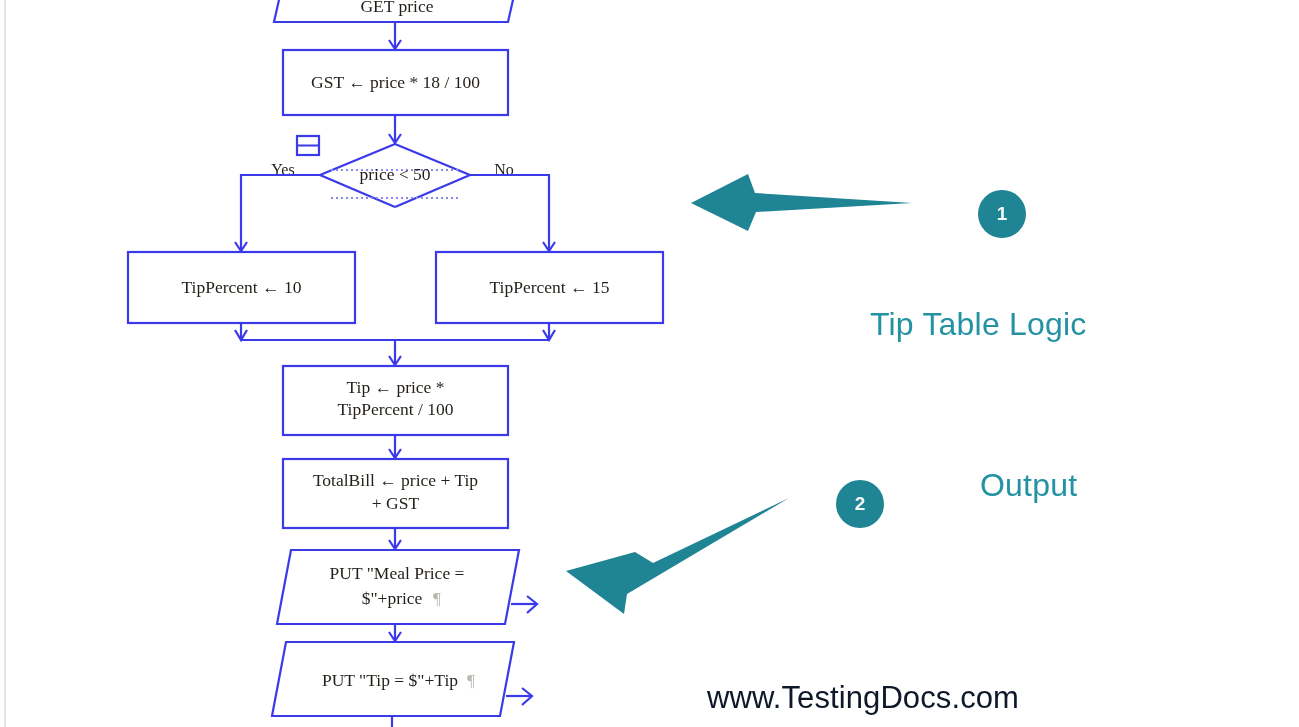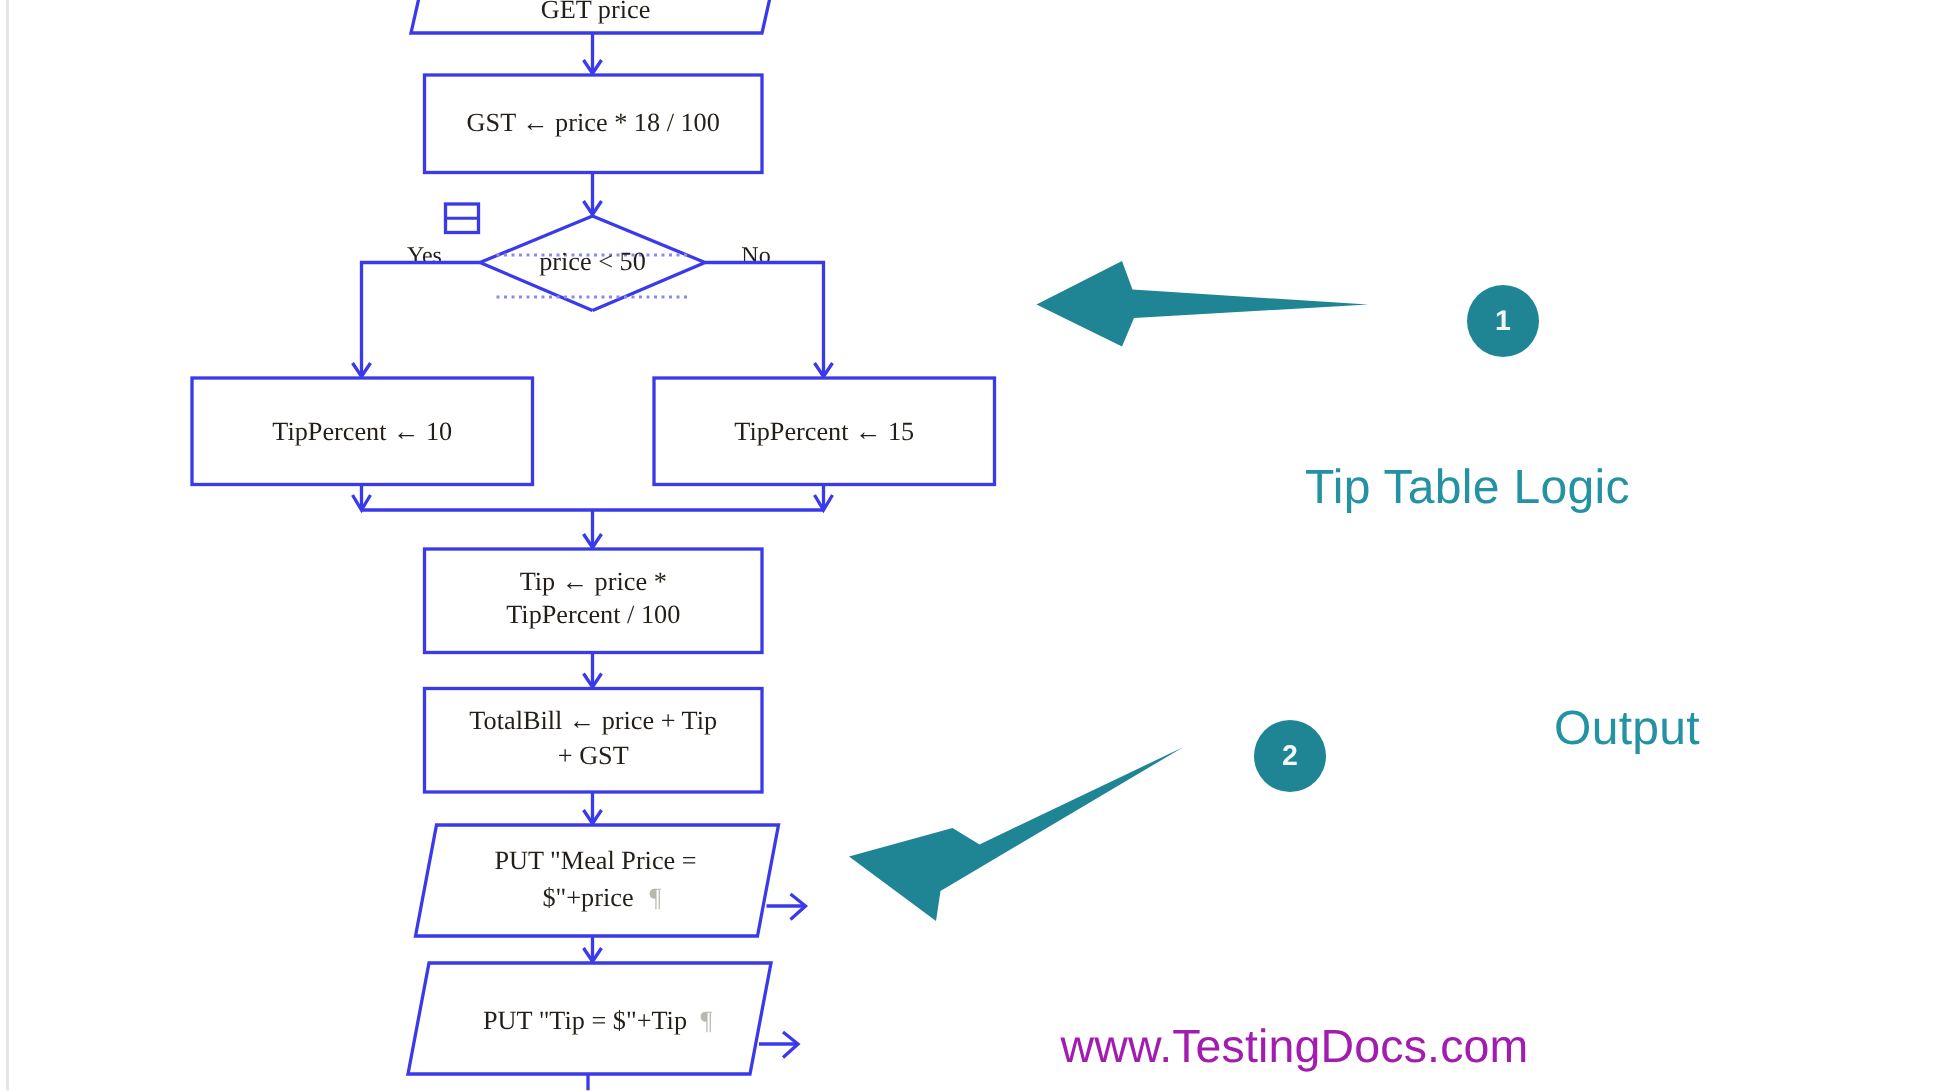--- a/index.html
+++ b/index.html
@@ -101,31 +101,31 @@
     white-space: nowrap;
   }
   #label-tip-table-logic {
     left: 840px;
     top: 306px;
     font-size: 32px;
     letter-spacing: 0.2px;
     margin-left: 30px;
   }
   #label-output {
-    left: 1036px;
+    left: 980px;
     top: 467px;
     font-size: 32px;
     letter-spacing: 0.2px;
   }
   #watermark {
     position: absolute;
     left: 707px;
     top: 680px;
     font-size: 31px;
-    color: #a21caf;
+    color: #0f172a;
     font-family: "Liberation Sans", sans-serif;
     letter-spacing: 0.1px;
     white-space: nowrap;
   }
 </style>
 </head>
 <body>
 
 <div id="stage">
 

